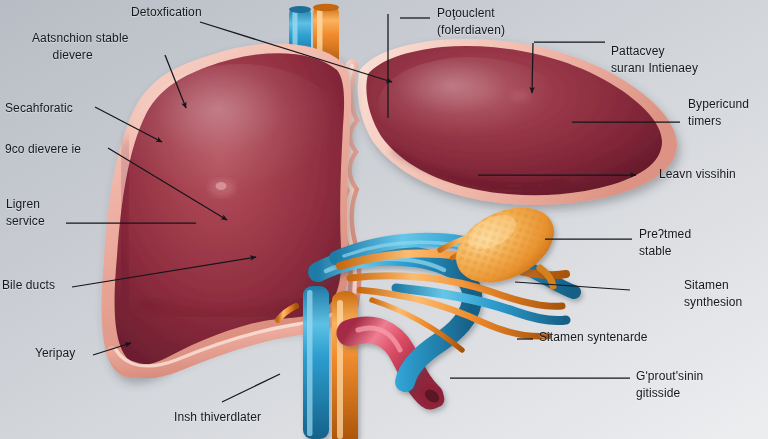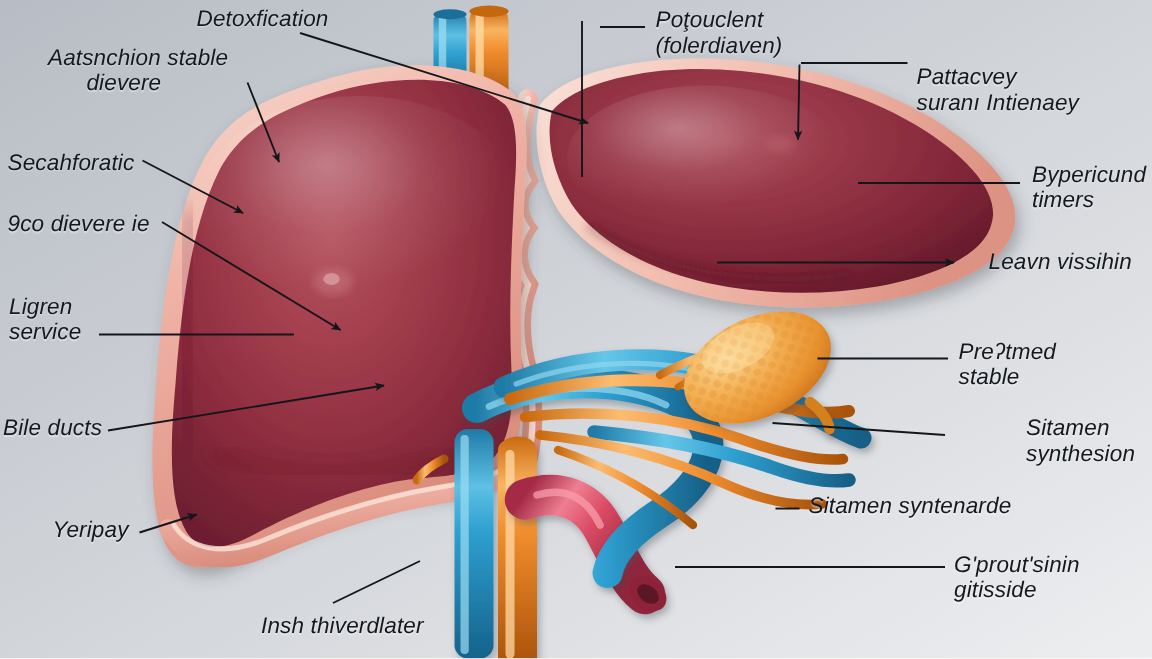--- a/index.html
+++ b/index.html
@@ -18,26 +18,25 @@
   }
   #artwork {
     position: absolute;
     inset: 0;
     width: 768px;
     height: 439px;
   }
   .label {
     position: absolute;
     color: #15181c;
-    font-size: 15px;
+    font-size: 12px;
     line-height: 17px;
     letter-spacing: 0.1px;
     white-space: pre;
     text-shadow: 0 1px 1px rgba(255,255,255,0.45);
-    font-style: italic;
   }
   .label.left   { text-align: left; }
 </style>
 </head>
 <body>
 
 <div id="scene">
 
   <svg id="artwork" viewBox="0 0 768 439" xmlns="http://www.w3.org/2000/svg">
     <defs>
@@ -312,21 +311,21 @@
       <div class="label left" style="left: 5px; top: 141px;">9co dievere ie</div>
       <div class="label left" style="left: 6px; top: 196px;">Ligren
 service</div>
       <div class="label left" style="left: 2px; top: 277px;">Bile ducts</div>
       <div class="label left" style="left: 35px; top: 345px;">Yeripay</div>
       <div class="label left" style="left: 174px; top: 409px;">Inѕh thiverdlater</div>
       <div class="label left" style="left: 437px; top: 5px;">Poţouclent
 (folerdiaven)</div>
       <div class="label left" style="left: 611px; top: 43px;">Pattacvey
 suranı Intienaey</div>
-      <div class="label left" style="left: 688px; top: 108px;">Bypericund
+      <div class="label left" style="left: 688px; top: 96px;">Bypericund
 timers</div>
       <div class="label left" style="left: 643px; top: 166px; margin-left: 16px;">Leavn vissihin</div>
       <div class="label left" style="left: 639px; top: 226px;">Preʔtmed
 stable</div>
       <div class="label left" style="left: 637px; top: 277px; margin-left: 47px;">Sitamen
 synthesion</div>
       <div class="label left" style="left: 539px; top: 329px;">Sitamen syntenarde</div>
       <div class="label left" style="left: 636px; top: 368px;">Gʹprout'sinin
 gitisside</div>
     </div>

